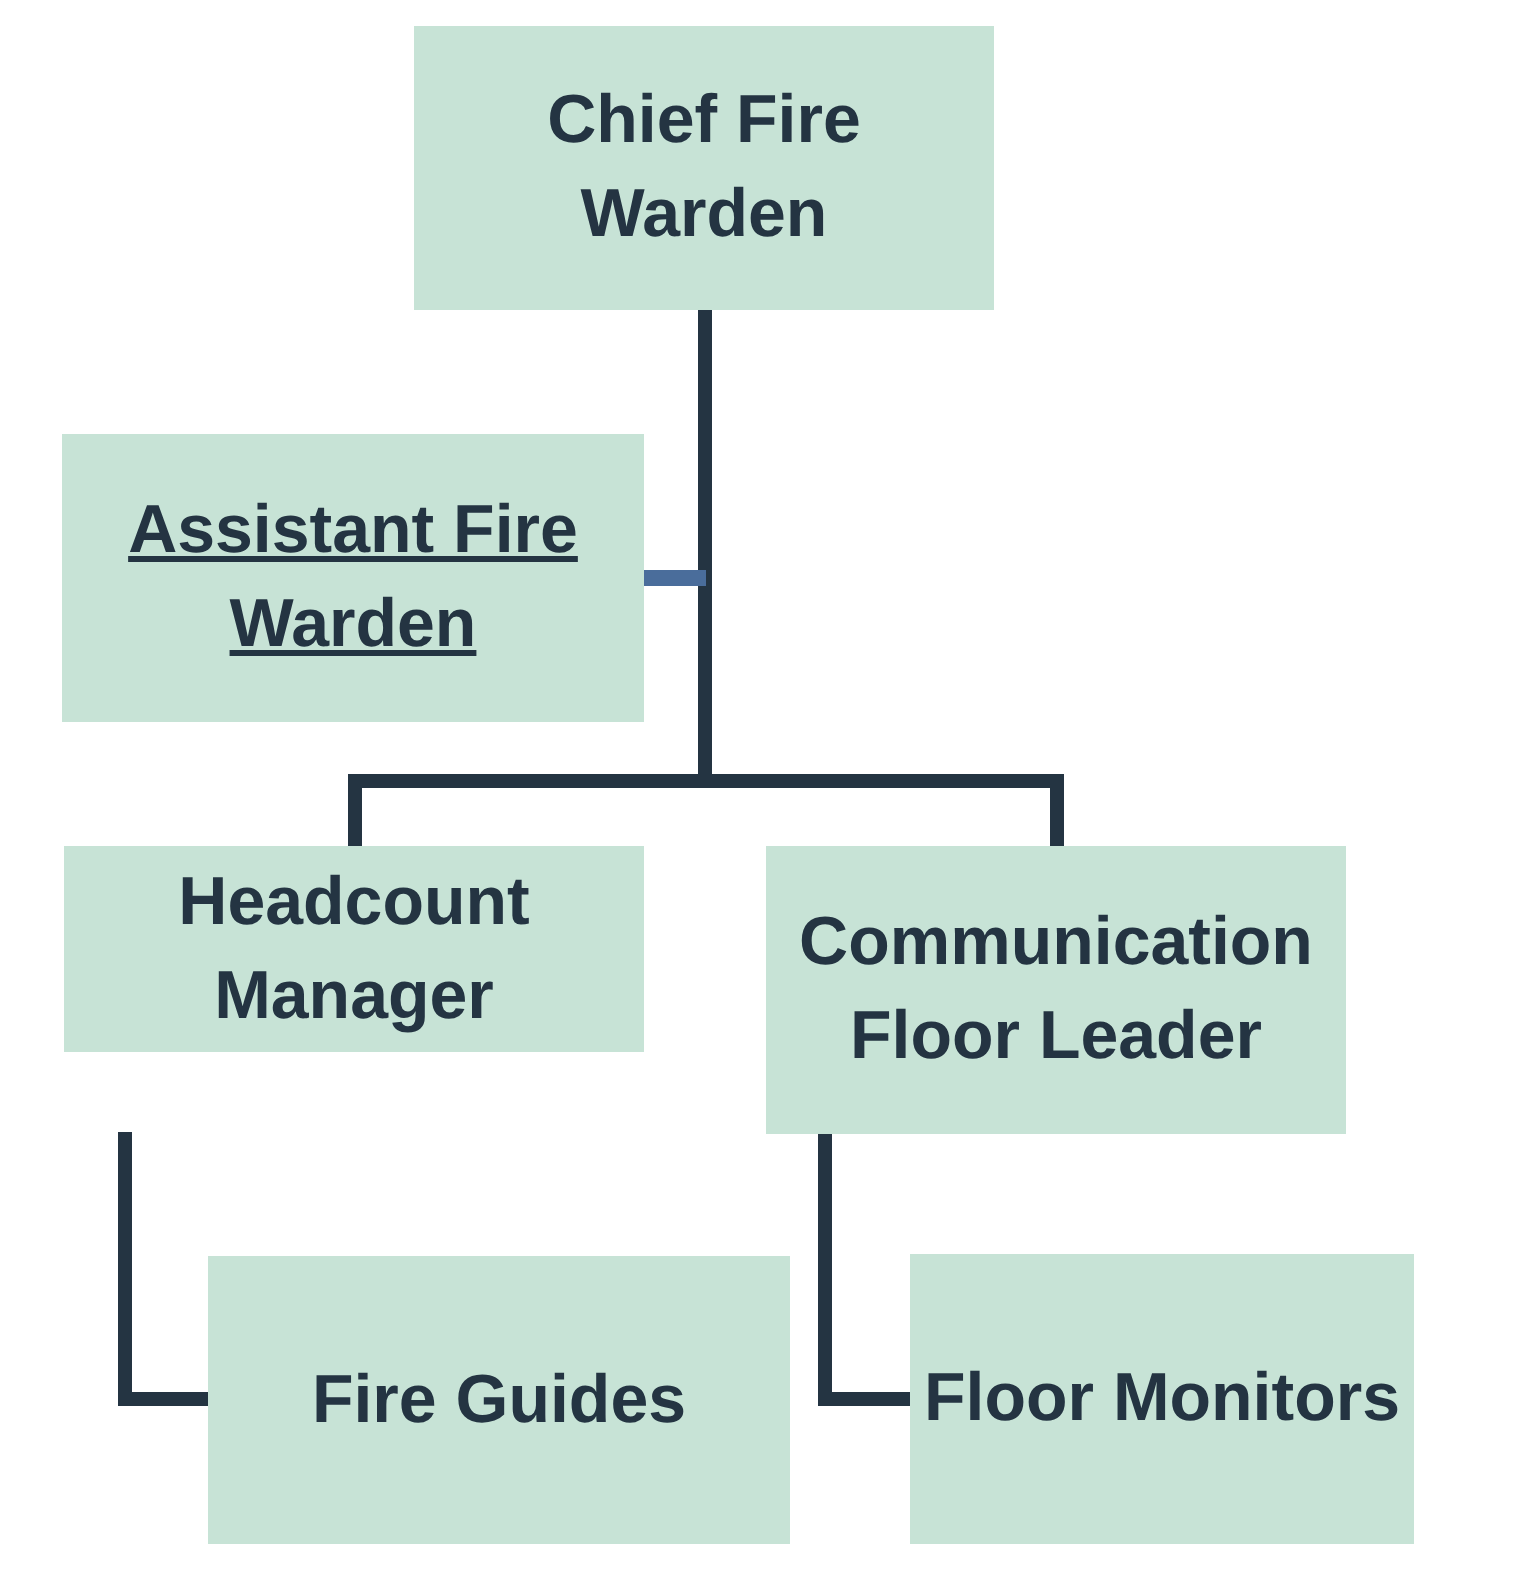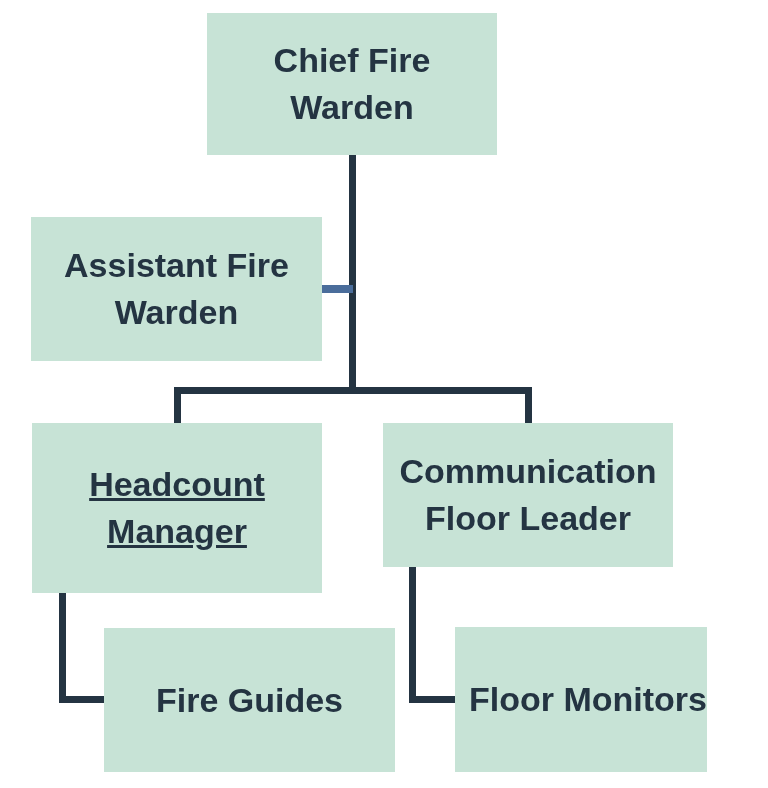--- a/index.html
+++ b/index.html
@@ -28,25 +28,25 @@
   .node .label { white-space: pre-line; }
   .line {
     position: absolute;
     background: var(--line, #243442);
     z-index: 1;
   }
   .line.accent { background: var(--accent-connector, #4a6d9b); }
 
   
   #node-chief         { left: 207px; top: 13px;  width: 290px; height: 142px; }
-  #node-assistant     { left: 31px;  top: 217px; width: 291px; height: 144px; }
-  #node-headcount     { left: 32px;  top: 423px; width: 290px; height: 170px; text-decoration: underline; }
+  #node-assistant     { left: 31px;  top: 217px; width: 291px; height: 144px; text-decoration: underline; }
+  #node-headcount     { left: 32px;  top: 423px; width: 290px; height: 103px; }
   #node-communication { left: 383px; top: 423px; width: 290px; height: 144px; }
   #node-route         { left: 104px; top: 628px; width: 291px; height: 144px; }
-  #node-floor         { left: 455px; top: 627px; width: 252px; height: 145px; justify-content: flex-end; }
+  #node-floor         { left: 455px; top: 627px; width: 252px; height: 145px; }
 
   
   #conn-trunk        { left: 349px; top: 155px; width: 7px;   height: 239px; }
   #conn-junction     { left: 174px; top: 387px; width: 358px; height: 7px; }
   #conn-drop-left    { left: 174px; top: 387px; width: 7px;   height: 36px; }
   #conn-drop-right   { left: 525px; top: 387px; width: 7px;   height: 36px; }
   #conn-assistant    { left: 320px; top: 285px; width: 33px;  height: 8px; }
   #conn-l-left-v     { left: 59px;  top: 566px; width: 7px;   height: 137px; }
   #conn-l-left-h     { left: 59px;  top: 696px; width: 45px;  height: 7px; }
   #conn-l-right-v    { left: 409px; top: 567px; width: 7px;   height: 136px; }

